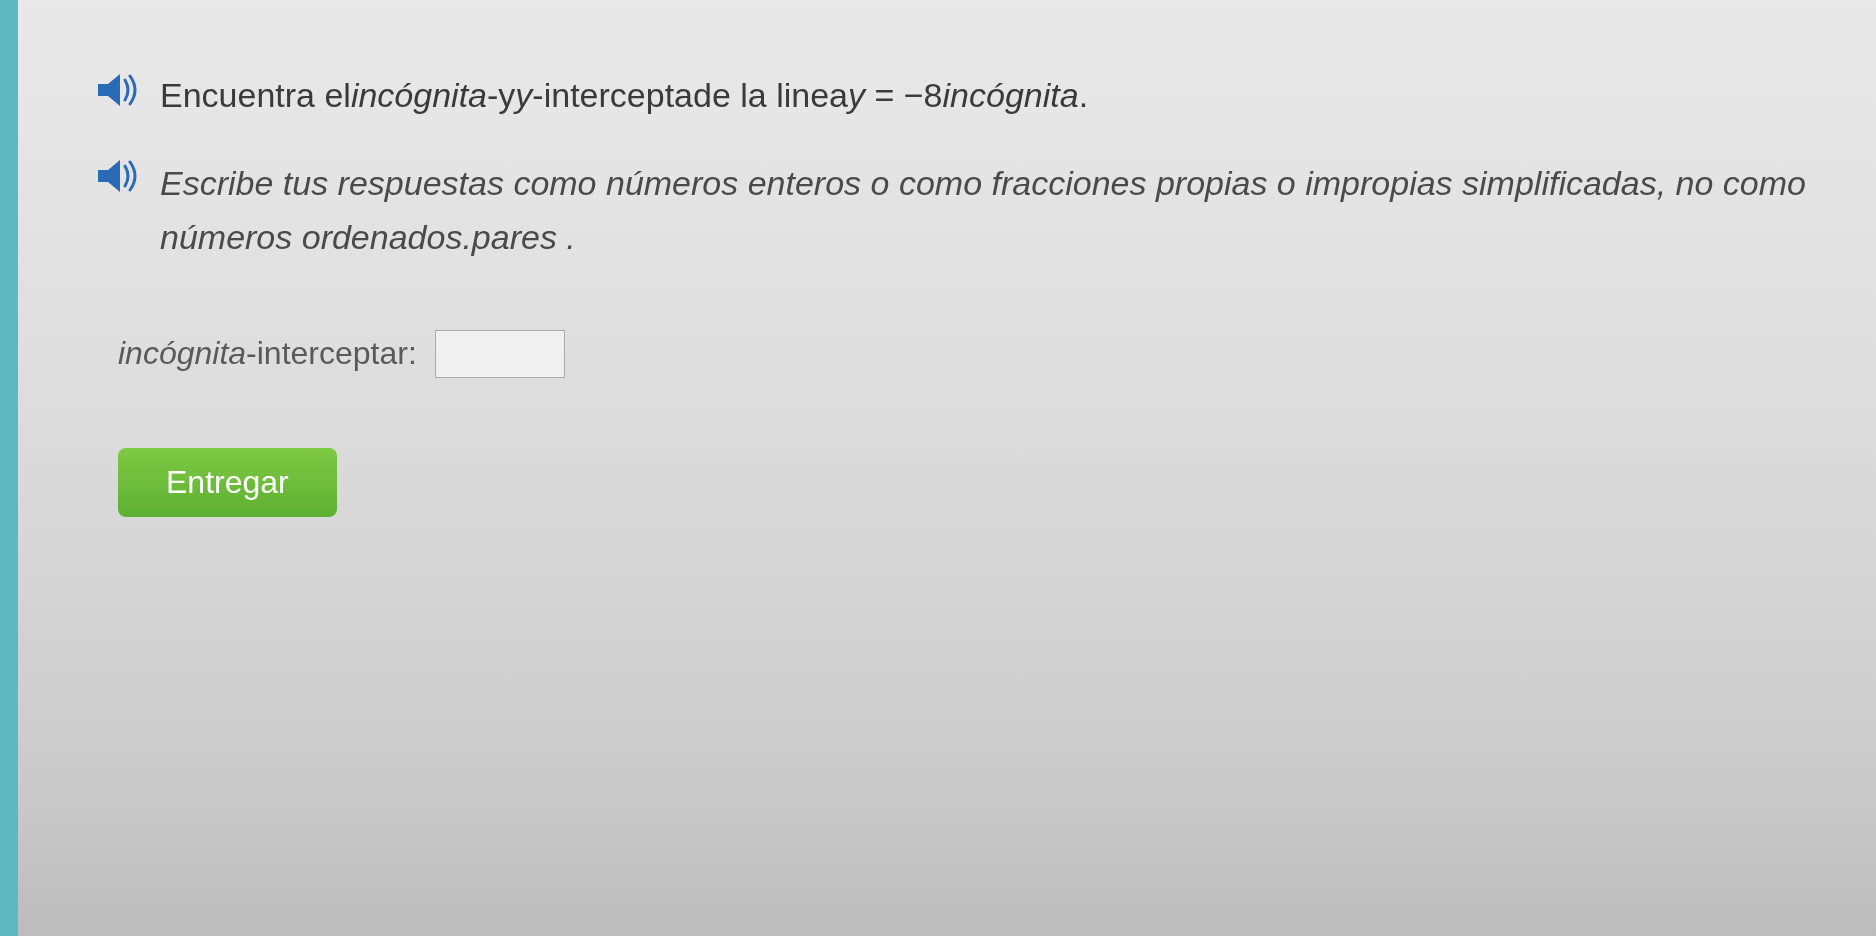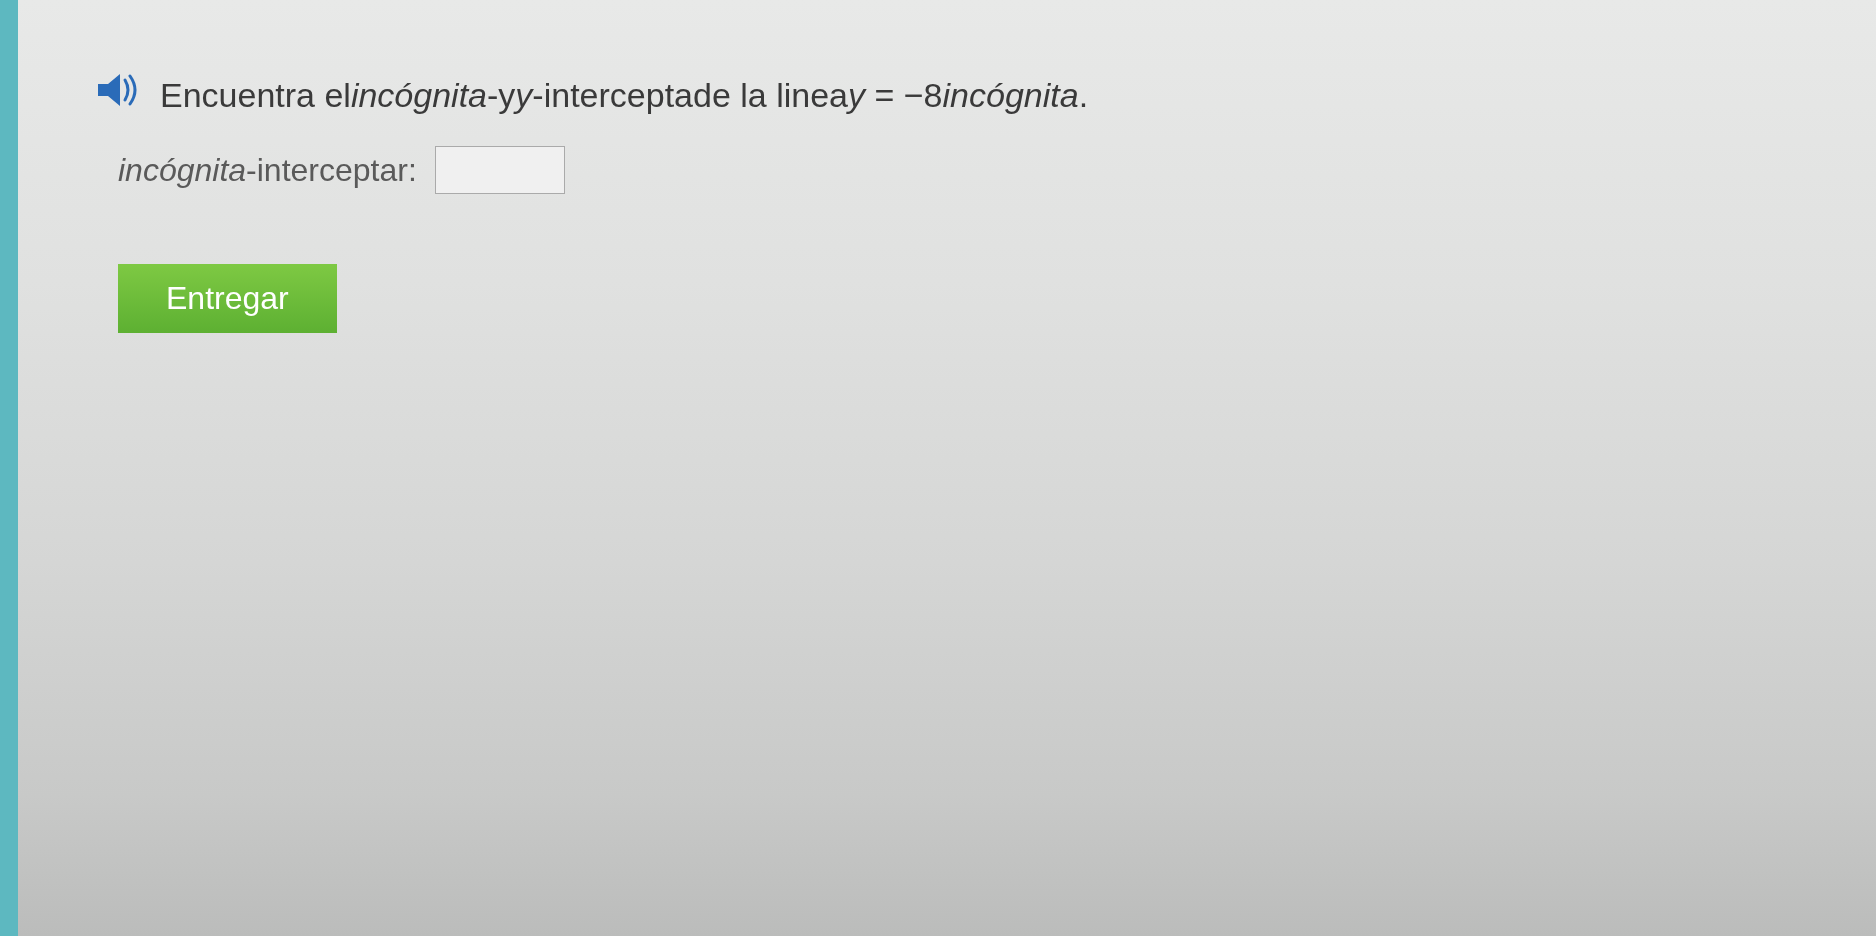--- a/index.html
+++ b/index.html
@@ -19,21 +19,21 @@
       background: #5db8c0;
       flex-shrink: 0;
     }
     .content {
       padding: 70px 40px 40px 80px;
       flex: 1;
     }
     .question-line {
       display: flex;
       align-items: flex-start;
-      margin-bottom: 25px;
+      margin-bottom: 35px;
     }
     .instruction-line {
       display: flex;
       align-items: flex-start;
       margin-bottom: 65px;
     }
     .speaker-icon {
       width: 42px;
       height: 32px;
       flex-shrink: 0;
@@ -83,21 +83,21 @@
       font-size: 28px;
       padding: 5px 8px;
     }
     .submit-button {
       display: inline-block;
       background: linear-gradient(180deg, #7ec943 0%, #5db032 100%);
       color: #ffffff;
       font-size: 32px;
       padding: 16px 48px;
       border: none;
-      border-radius: 0;
+      border-radius: 8px;
       cursor: pointer;
       margin-left: 20px;
       margin-top: 25px;
       font-family: Verdana, Geneva, sans-serif;
     }
   </style>
 </head>
 <body>
 
 <div class="left-border"></div>
@@ -110,20 +110,30 @@
         <polygon points="0,10 10,10 22,0 22,32 10,22 0,22"></polygon>
         <path d="M 27 6 Q 33 16 27 26" stroke="currentColor" stroke-width="3" fill="none" stroke-linecap="round"></path>
         <path d="M 32 2 Q 42 16 32 30" stroke="currentColor" stroke-width="3" fill="none" stroke-linecap="round"></path>
       </svg>
     </span>
     <span class="question-text">
       <span>Encuentra el</span><span class="italic">incógnita</span><span>-y</span><span class="italic">y</span><span>-interceptade la linea</span><span class="var">y</span><span> = −8</span><span class="italic">incógnita</span><span>.</span>
     </span>
   </div>
 
+  <div class="instruction-line">
+    <span class="speaker-icon">
+      <svg viewBox="0 0 42 32" fill="currentColor">
+        <polygon points="0,10 10,10 22,0 22,32 10,22 0,22"></polygon>
+        <path d="M 27 6 Q 33 16 27 26" stroke="currentColor" stroke-width="3" fill="none" stroke-linecap="round"></path>
+        <path d="M 32 2 Q 42 16 32 30" stroke="currentColor" stroke-width="3" fill="none" stroke-linecap="round"></path>
+      </svg>
+    </span>
+    <span class="instruction-text">Escribe tus respuestas como números enteros o como fracciones propias o impropias simplificadas, no como números ordenados.pares .</span>
+  </div>
 
   <div class="answer-row">
     <span class="answer-label">
       <span class="italic">incógnita</span><span>-interceptar:</span>
     </span>
     <input type="text" class="answer-input" style="">
   </div>
 
 
   <button class="submit-button">Entregar</button>

